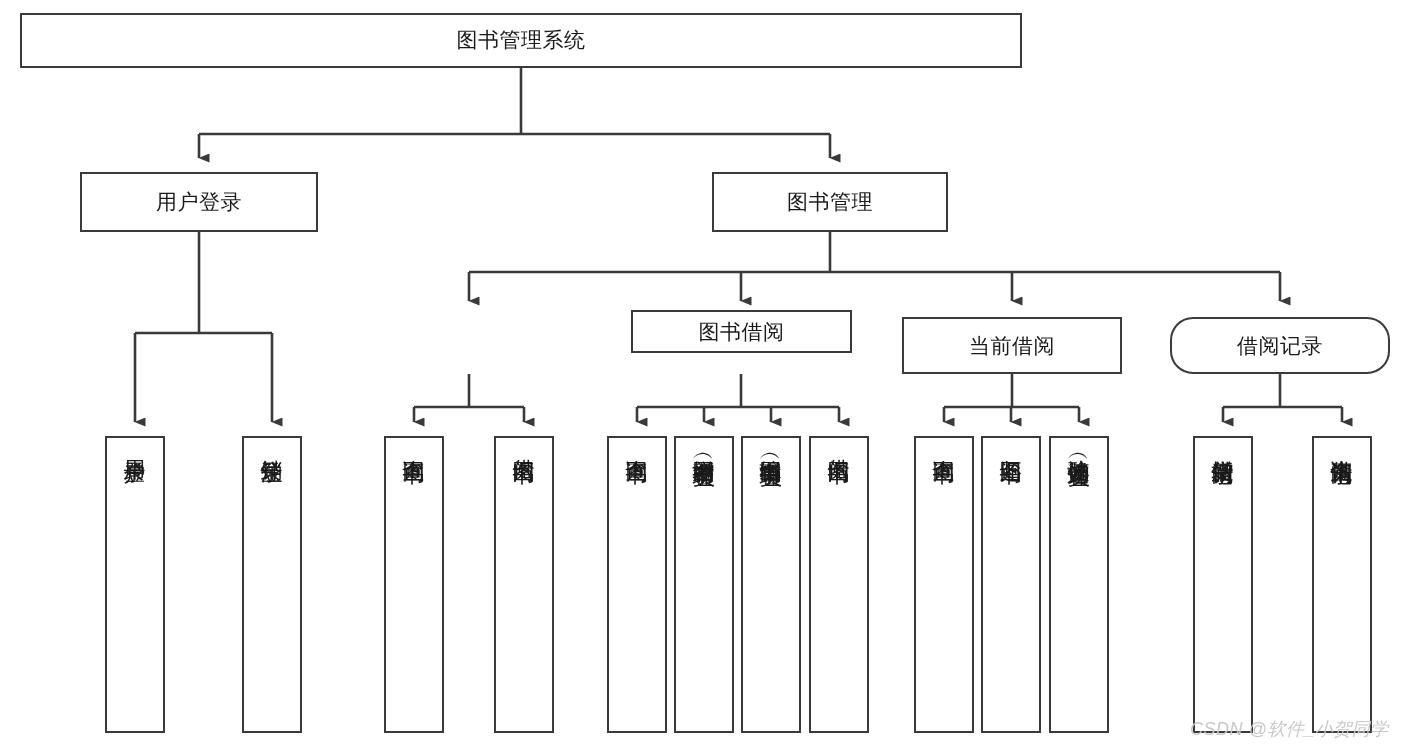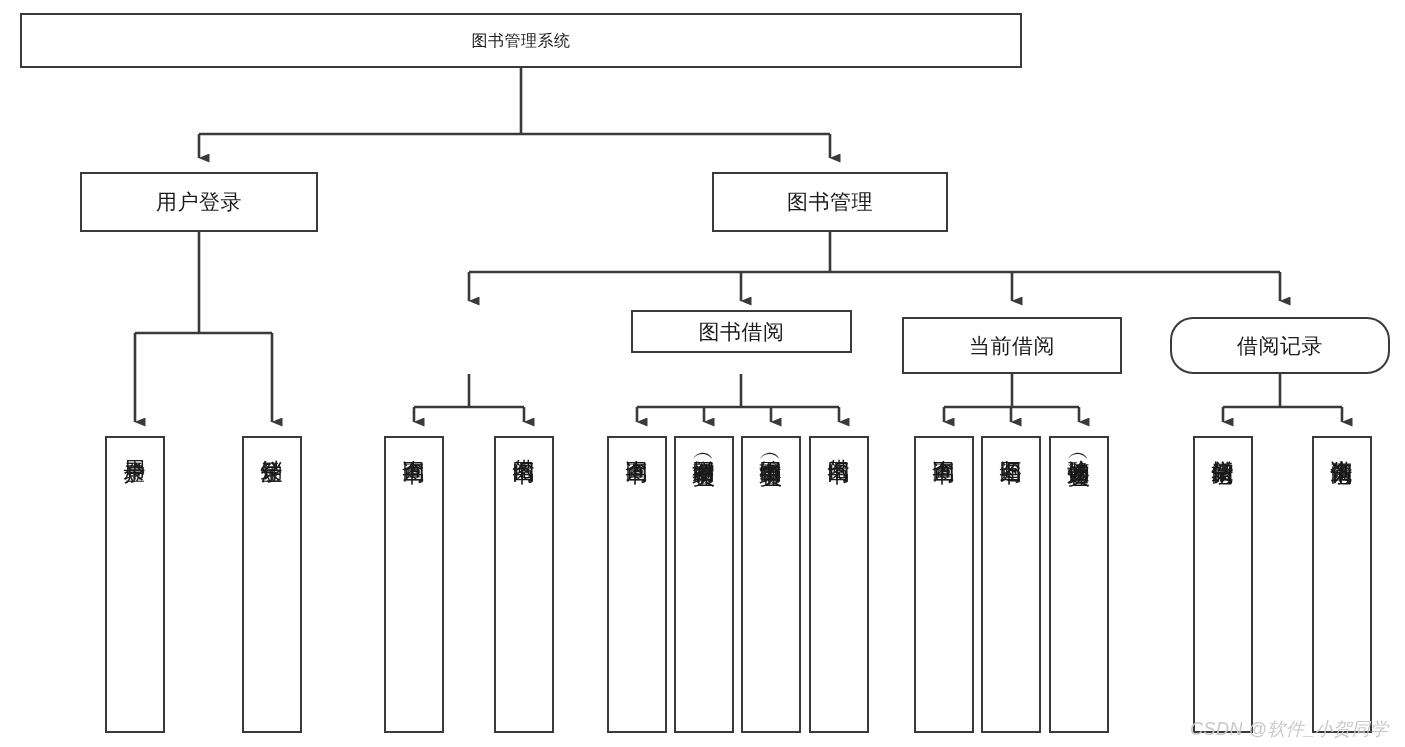--- a/index.html
+++ b/index.html
@@ -40,21 +40,21 @@
     display: block;
     text-align: center;
     line-height: 1.12;
     letter-spacing: 0.5px;
   }
   
   .h-node .lbl {
     font-size: 21px;
     white-space: nowrap;
   }
-  .root .lbl { font-size: 16px; }
+  .root .lbl { font-size: 21px; font-family: Liberation Serif, serif; }
   
   .v-node {
     align-items: flex-start;
     padding-top: 4px;
   }
   .v-node .lbl {
     writing-mode: vertical-rl;
     text-orientation: upright;
     font-size: 22px;
     line-height: 1.05;

